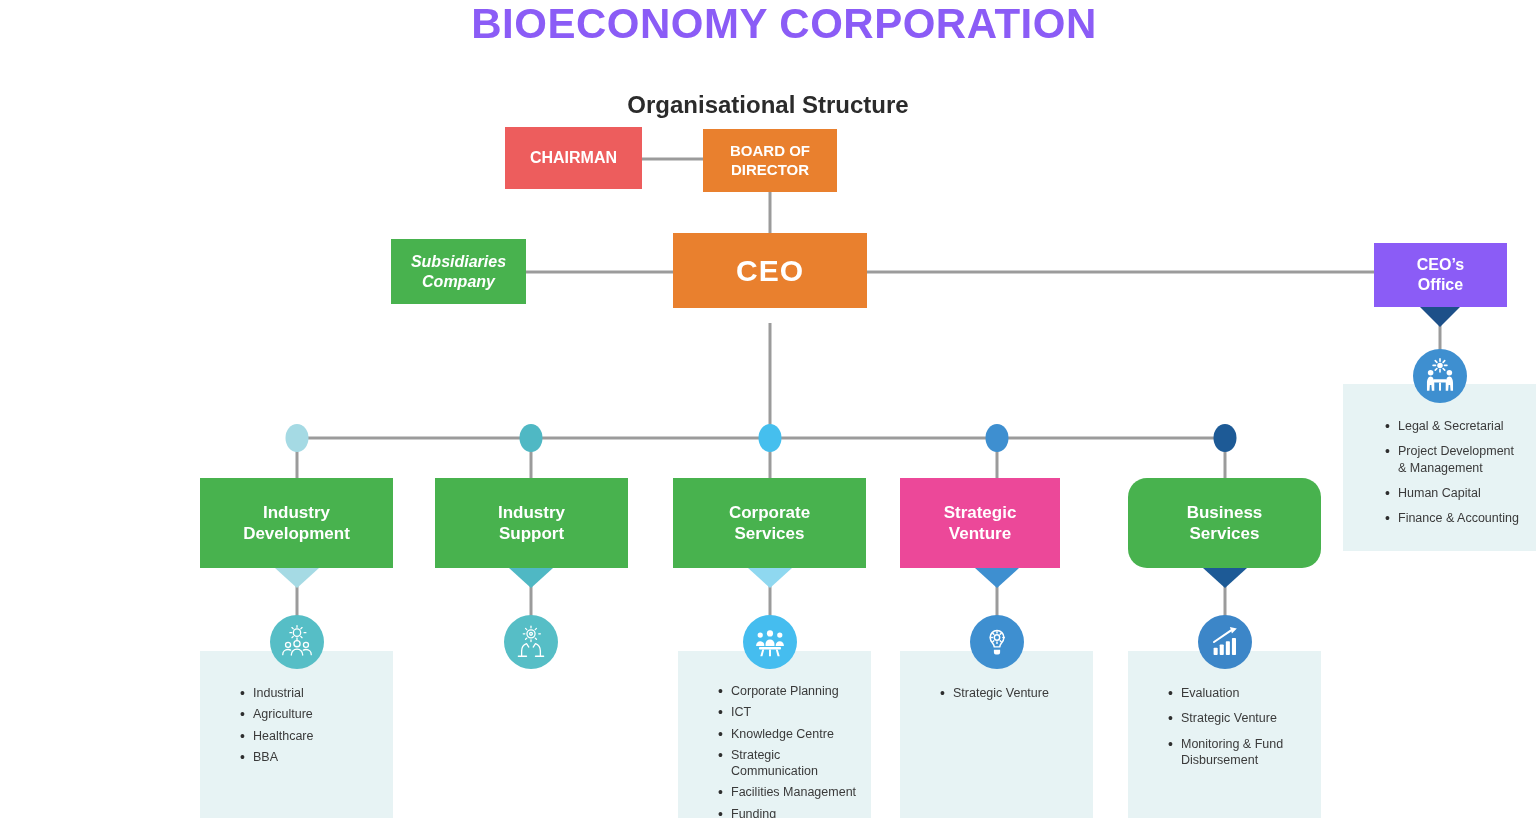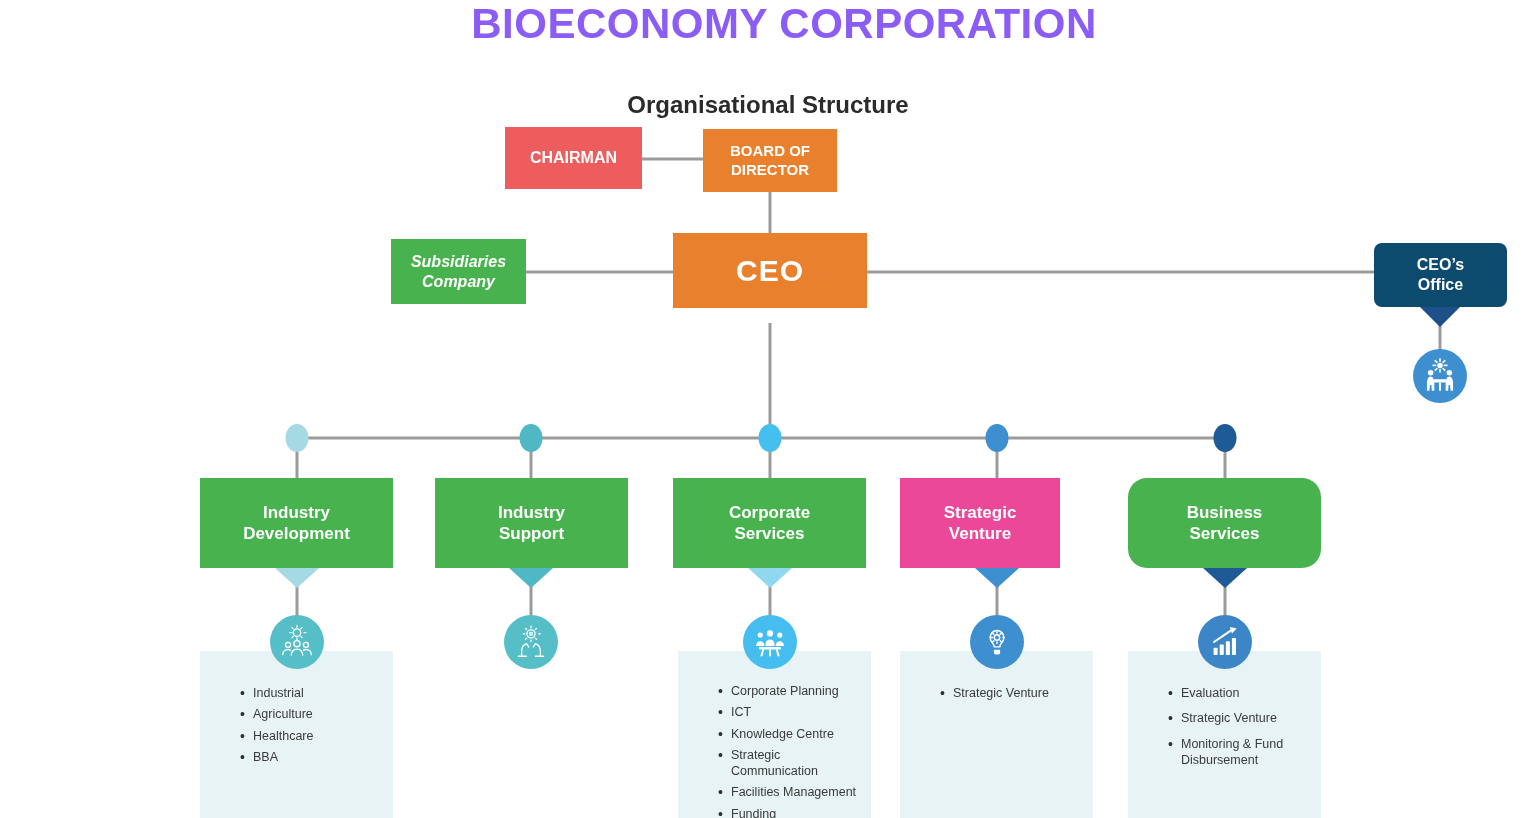--- a/index.html
+++ b/index.html
@@ -78,40 +78,49 @@
   <div class="hdr-title">BIOECONOMY CORPORATION</div>
   <div class="hdr-sub">Organisational Structure</div>
 
   <div class="box small" style="left: 703px; top: 129px; width: 134px; height: 63px; font-size: 15px; background-color: rgb(233, 128, 46);">BOARD OF
 DIRECTOR</div>
   <div class="box small" style="left: 505px; top: 127px; width: 137px; height: 62px; background-color: rgb(237, 93, 93);">CHAIRMAN</div>
   <div class="box small" style="left: 391px; top: 239px; width: 135px; height: 65px; background-color: rgb(72, 178, 78); font-style: italic;">Subsidiaries
 Company</div>
   <div class="box ceo" style="left: 673px; top: 233px; width: 194px; height: 75px; background-color: rgb(233, 128, 46);">CEO</div>
 
-  <div class="box small" style="left: 1374px; top: 243px; width: 133px; height: 64px; background-color: #0c4a6e; border-radius: 8px;">CEO’s
+  <div class="box small" style="left: 1374px; top: 243px; width: 133px; height: 64px; background-color: #8b5cf6;">CEO’s
 Office</div>
   <svg class="tri" style="left:1420px;top:307px;" width="40" height="20">
     <polygon points="0,0 40,0 20,20" fill="#1D5089"></polygon>
   </svg>
   <div class="circle-icon" style="left: 1413px; top: 349px; background-color: rgb(62, 143, 208);">
     <svg width="44" height="44" viewBox="0 0 54 54">
       <g stroke="#fff" stroke-width="2" stroke-linecap="round">
         <path d="M27 9v-3 M27 19v3 M21.5 14h-3 M32.5 14h3 M23.2 10.2l-2-2 M30.8 17.8l2 2 M30.8 10.2l2-2 M23.2 17.8l-2 2"></path>
       </g>
       <g fill="#fff">
         <circle cx="27" cy="14" r="3.4"></circle>
         <circle cx="15.5" cy="23" r="3.4"></circle>
         <path d="M11 36c0-5 1.8-8.5 4.5-8.5S20 31 20 36v9h-3l-.6-7h-1.8l-.6 7h-3z"></path>
         <circle cx="38.5" cy="23" r="3.4"></circle>
         <path d="M34 36c0-5 1.8-8.5 4.5-8.5S43 31 43 36v9h-3l-.6-7h-1.8l-.6 7h-3z"></path>
         <path d="M19.5 31h15l1.5 4h-18z"></path>
         <rect x="25.8" y="35" width="2.4" height="10"></rect>
       </g>
     </svg>
+  </div>
+  <div class="panel" style="left:1343px;top:384px;width:193px;height:167px;">
+    <ul class="blist loose" style="padding-left:42px;">
+      <li>Legal &amp; Secretarial</li>
+      <li>Project Development
+&amp; Management</li>
+      <li>Human Capital</li>
+      <li>Finance &amp; Accounting</li>
+    </ul>
   </div>
 
   <div class="box dept-box" style="left: 200px; top: 478px; width: 193px; height: 90px; background-color: rgb(72, 178, 78);">Industry
 Development</div>
   <svg class="tri" style="left:275px;top:568px;" width="44" height="20">
     <polygon points="0,0 44,0 22,20" fill="#A5DAE4"></polygon>
   </svg>
   <div class="circle-icon" style="left: 270px; top: 615px; background-color: rgb(86, 190, 198);">
     <svg width="44" height="44" viewBox="0 0 54 54">
       <g fill="none" stroke="#fff" stroke-width="1.6" stroke-linecap="round" stroke-linejoin="round">

